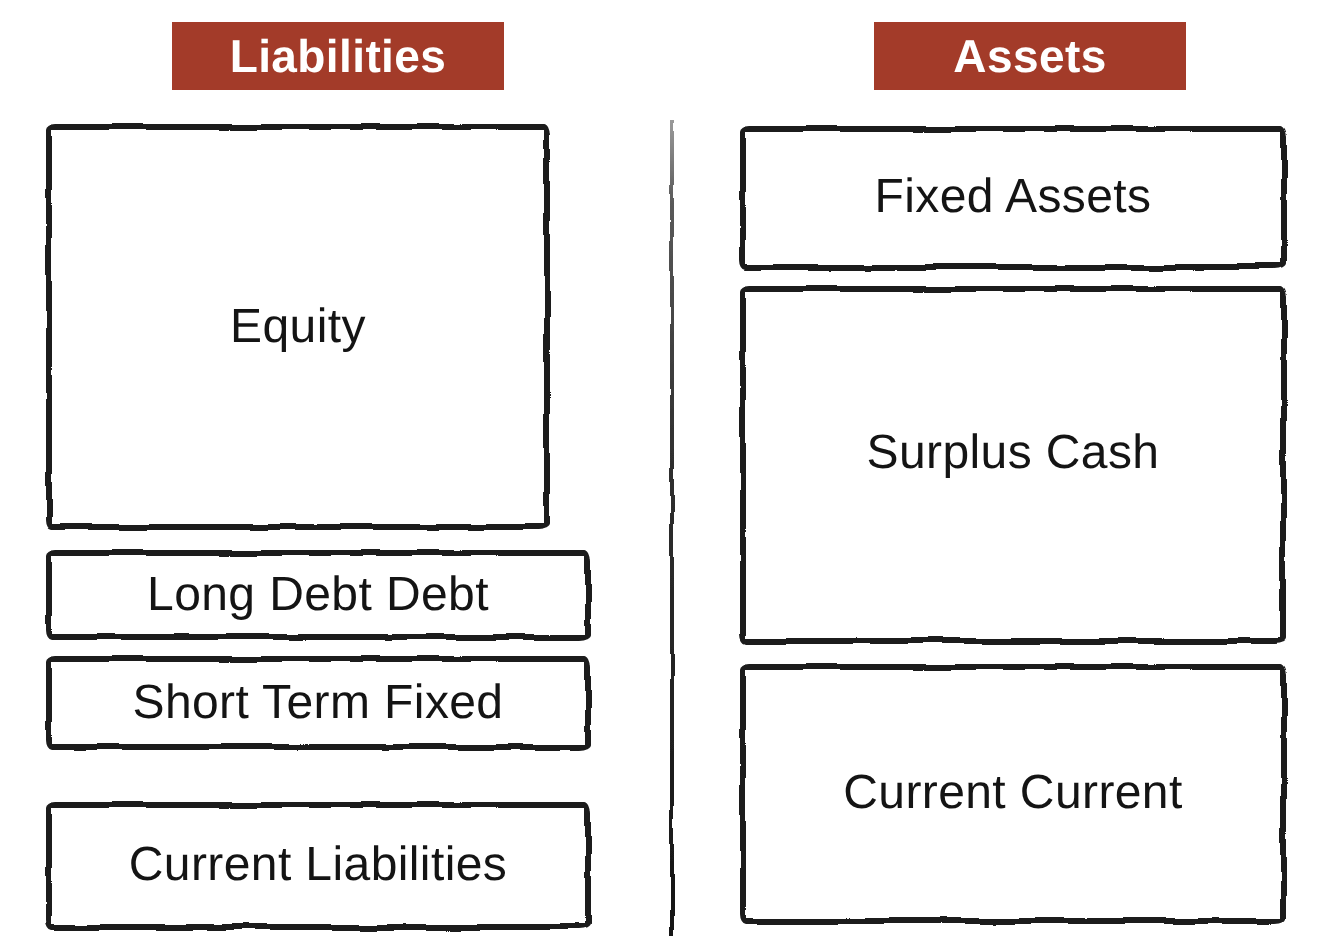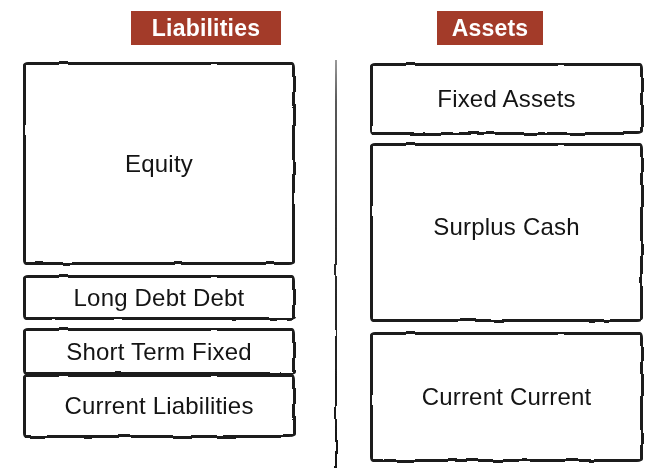--- a/index.html
+++ b/index.html
@@ -65,45 +65,45 @@
   <defs>
     <filter id="roughen" x="-6%" y="-6%" width="112%" height="112%">
       <feTurbulence type="fractalNoise" baseFrequency="0.035" numOctaves="2" seed="7" result="n"></feTurbulence>
       <feDisplacementMap in="SourceGraphic" in2="n" scale="3" xChannelSelector="R" yChannelSelector="G"></feDisplacementMap>
     </filter>
   </defs>
 </svg>
 
 <div class="stage">
 
-  <div class="hdr" style="left:86px; top:11px; width:150px; height:34px;margin-left:45px;">
+  <div class="hdr" style="left:86px; top:11px; width:166px; height:34px;">
     <span>Liabilities</span>
   </div>
-  <div class="hdr" style="left:437px; top:11px; width:106px; height:34px;">
+  <div class="hdr" style="left:437px; top:11px; width:156px; height:34px;">
     <span>Assets</span>
   </div>
 
   <div class="divider"></div>
 
-  <div class="box" style="left:23px; top:62px; width:272px; height:203px;">
+  <div class="box" style="left:23px; top:62px; width:252px; height:203px;">
     <div class="sketch"></div>
     <div class="lbl">Equity</div>
   </div>
 
   <div class="box" style="left:23px; top:275px; width:272px; height:45px;">
     <div class="sketch"></div>
     <div class="lbl">Long Debt Debt</div>
   </div>
 
   <div class="box" style="left:23px; top:328px; width:272px; height:47px;">
     <div class="sketch"></div>
     <div class="lbl">Short Term Fixed</div>
   </div>
 
-  <div class="box" style="left:23px; top:374px; width:272px; height:64px;">
+  <div class="box" style="left:23px; top:401px; width:272px; height:64px;">
     <div class="sketch"></div>
     <div class="lbl">Current Liabilities</div>
   </div>
 
   <div class="box" style="left:370px; top:63px; width:273px; height:72px;">
     <div class="sketch"></div>
     <div class="lbl">Fixed Assets</div>
   </div>
 
   <div class="box" style="left:370px; top:143px; width:273px; height:179px;">

